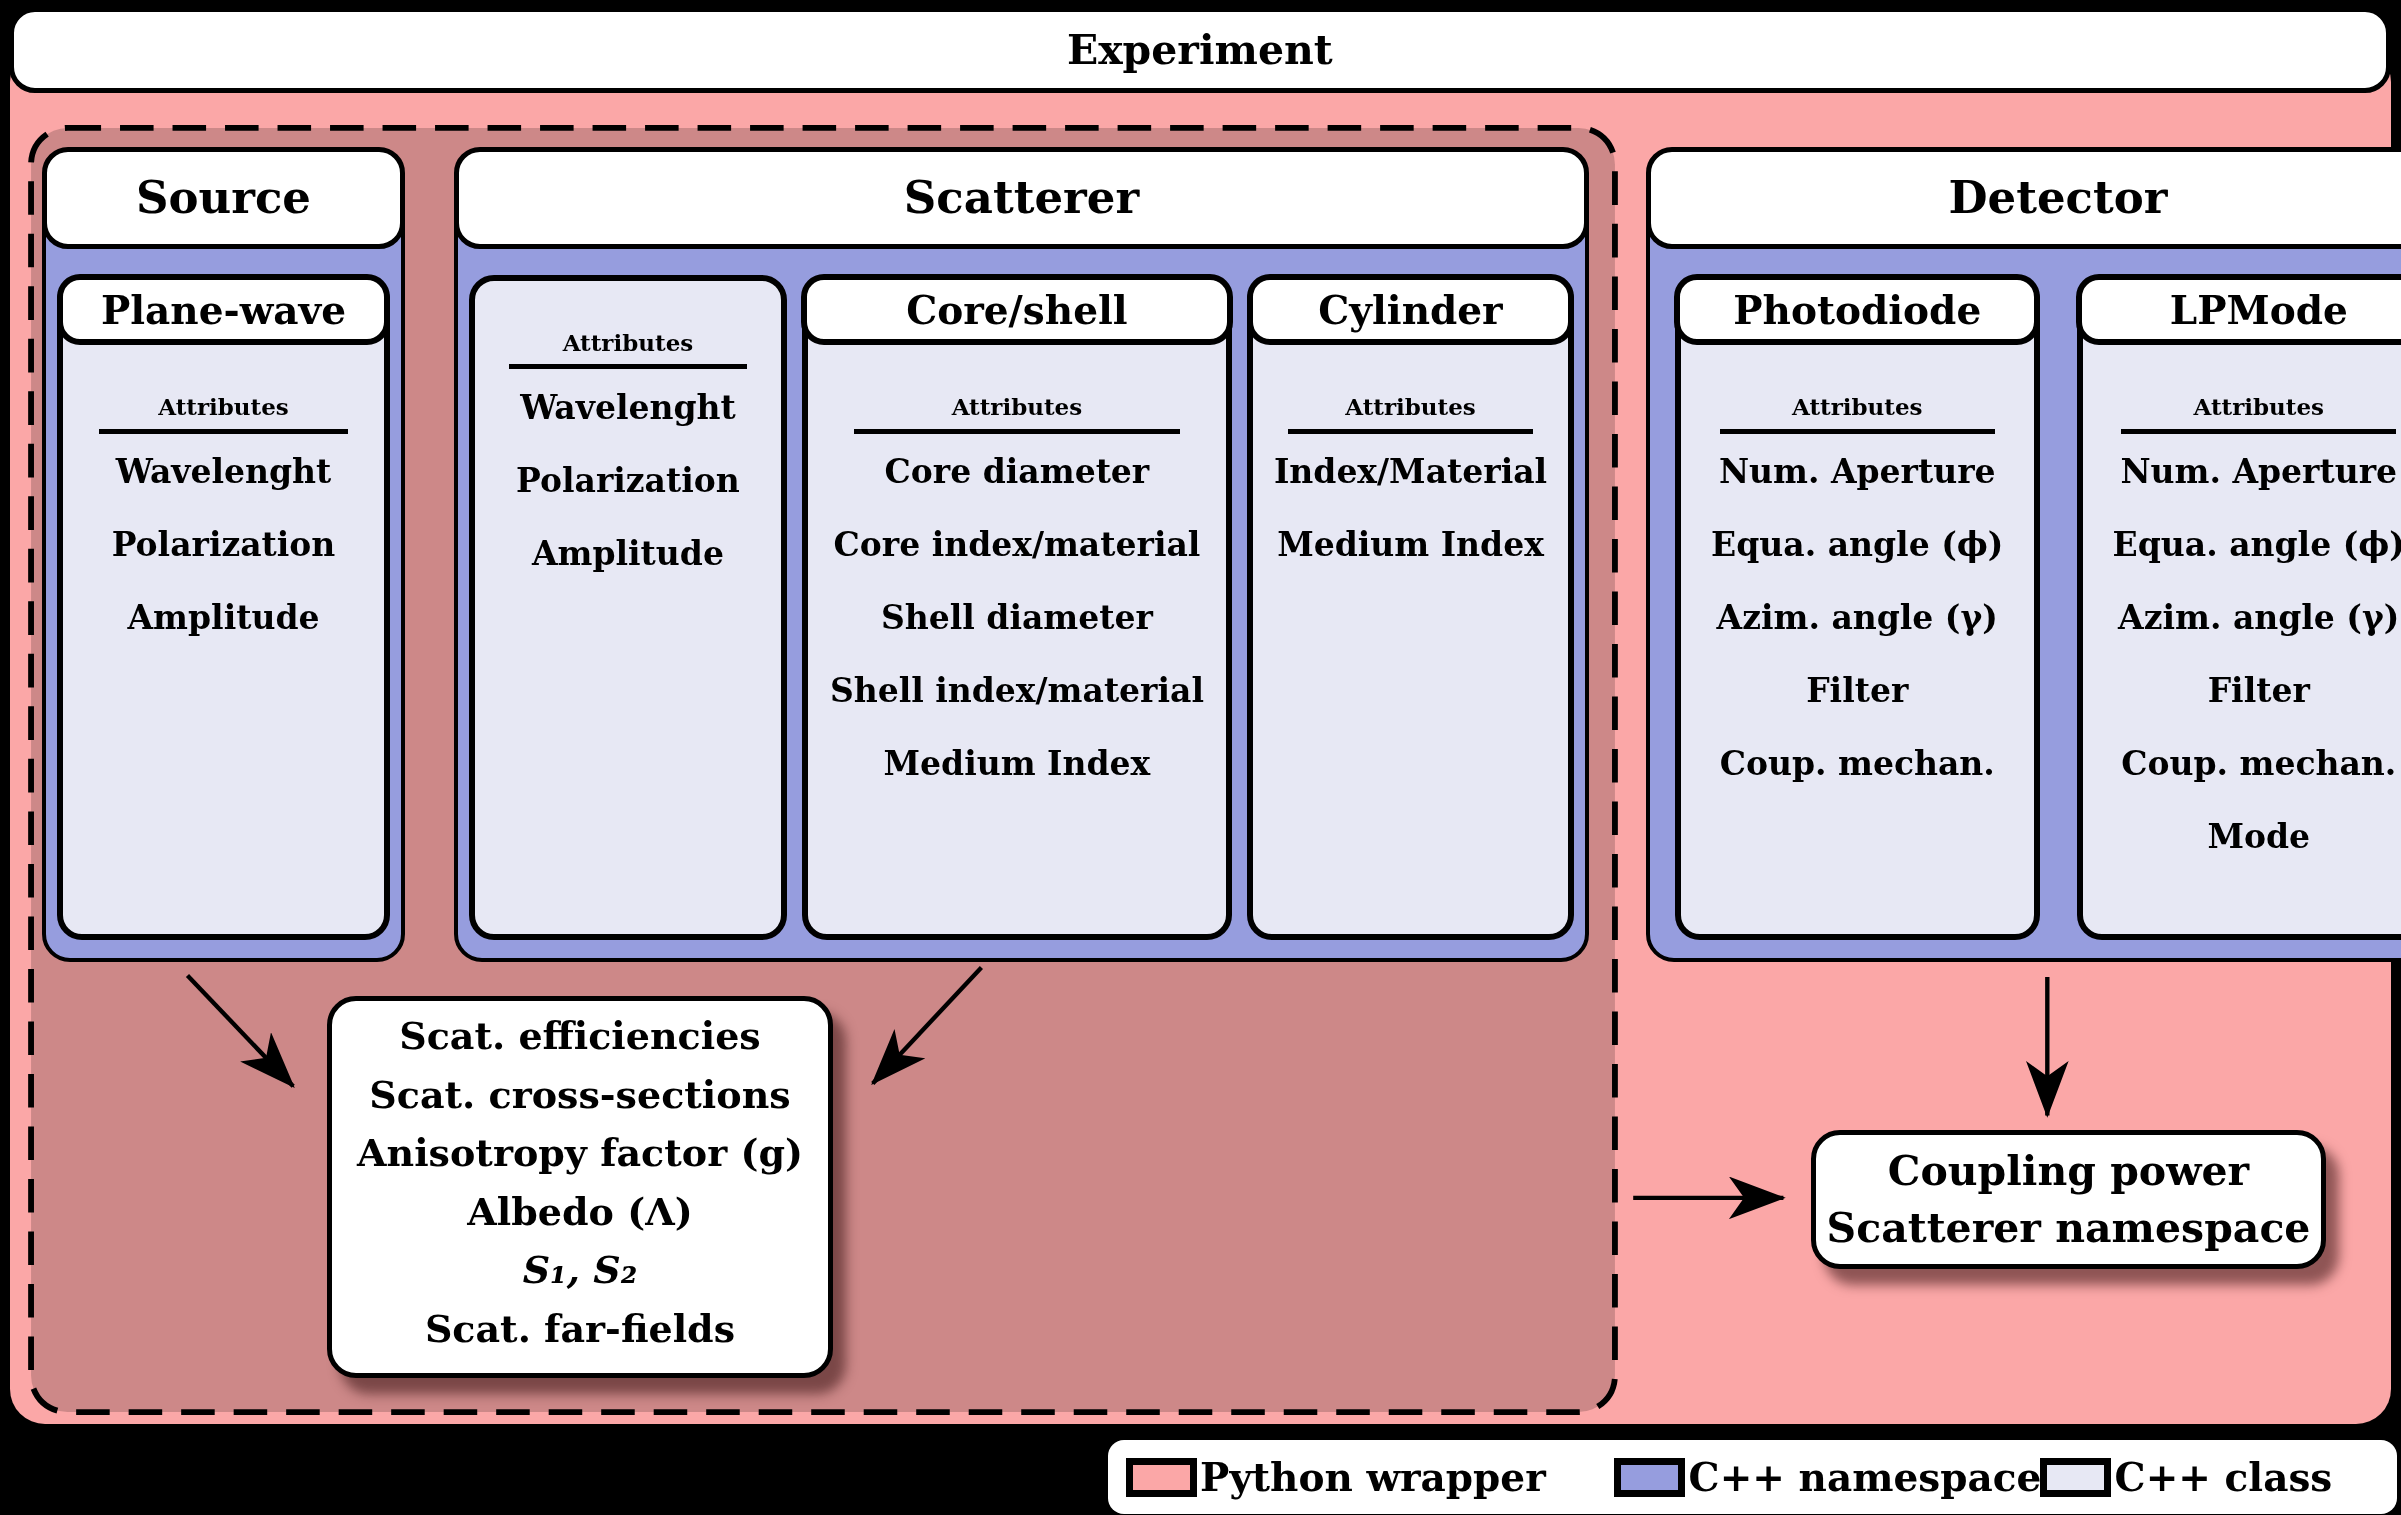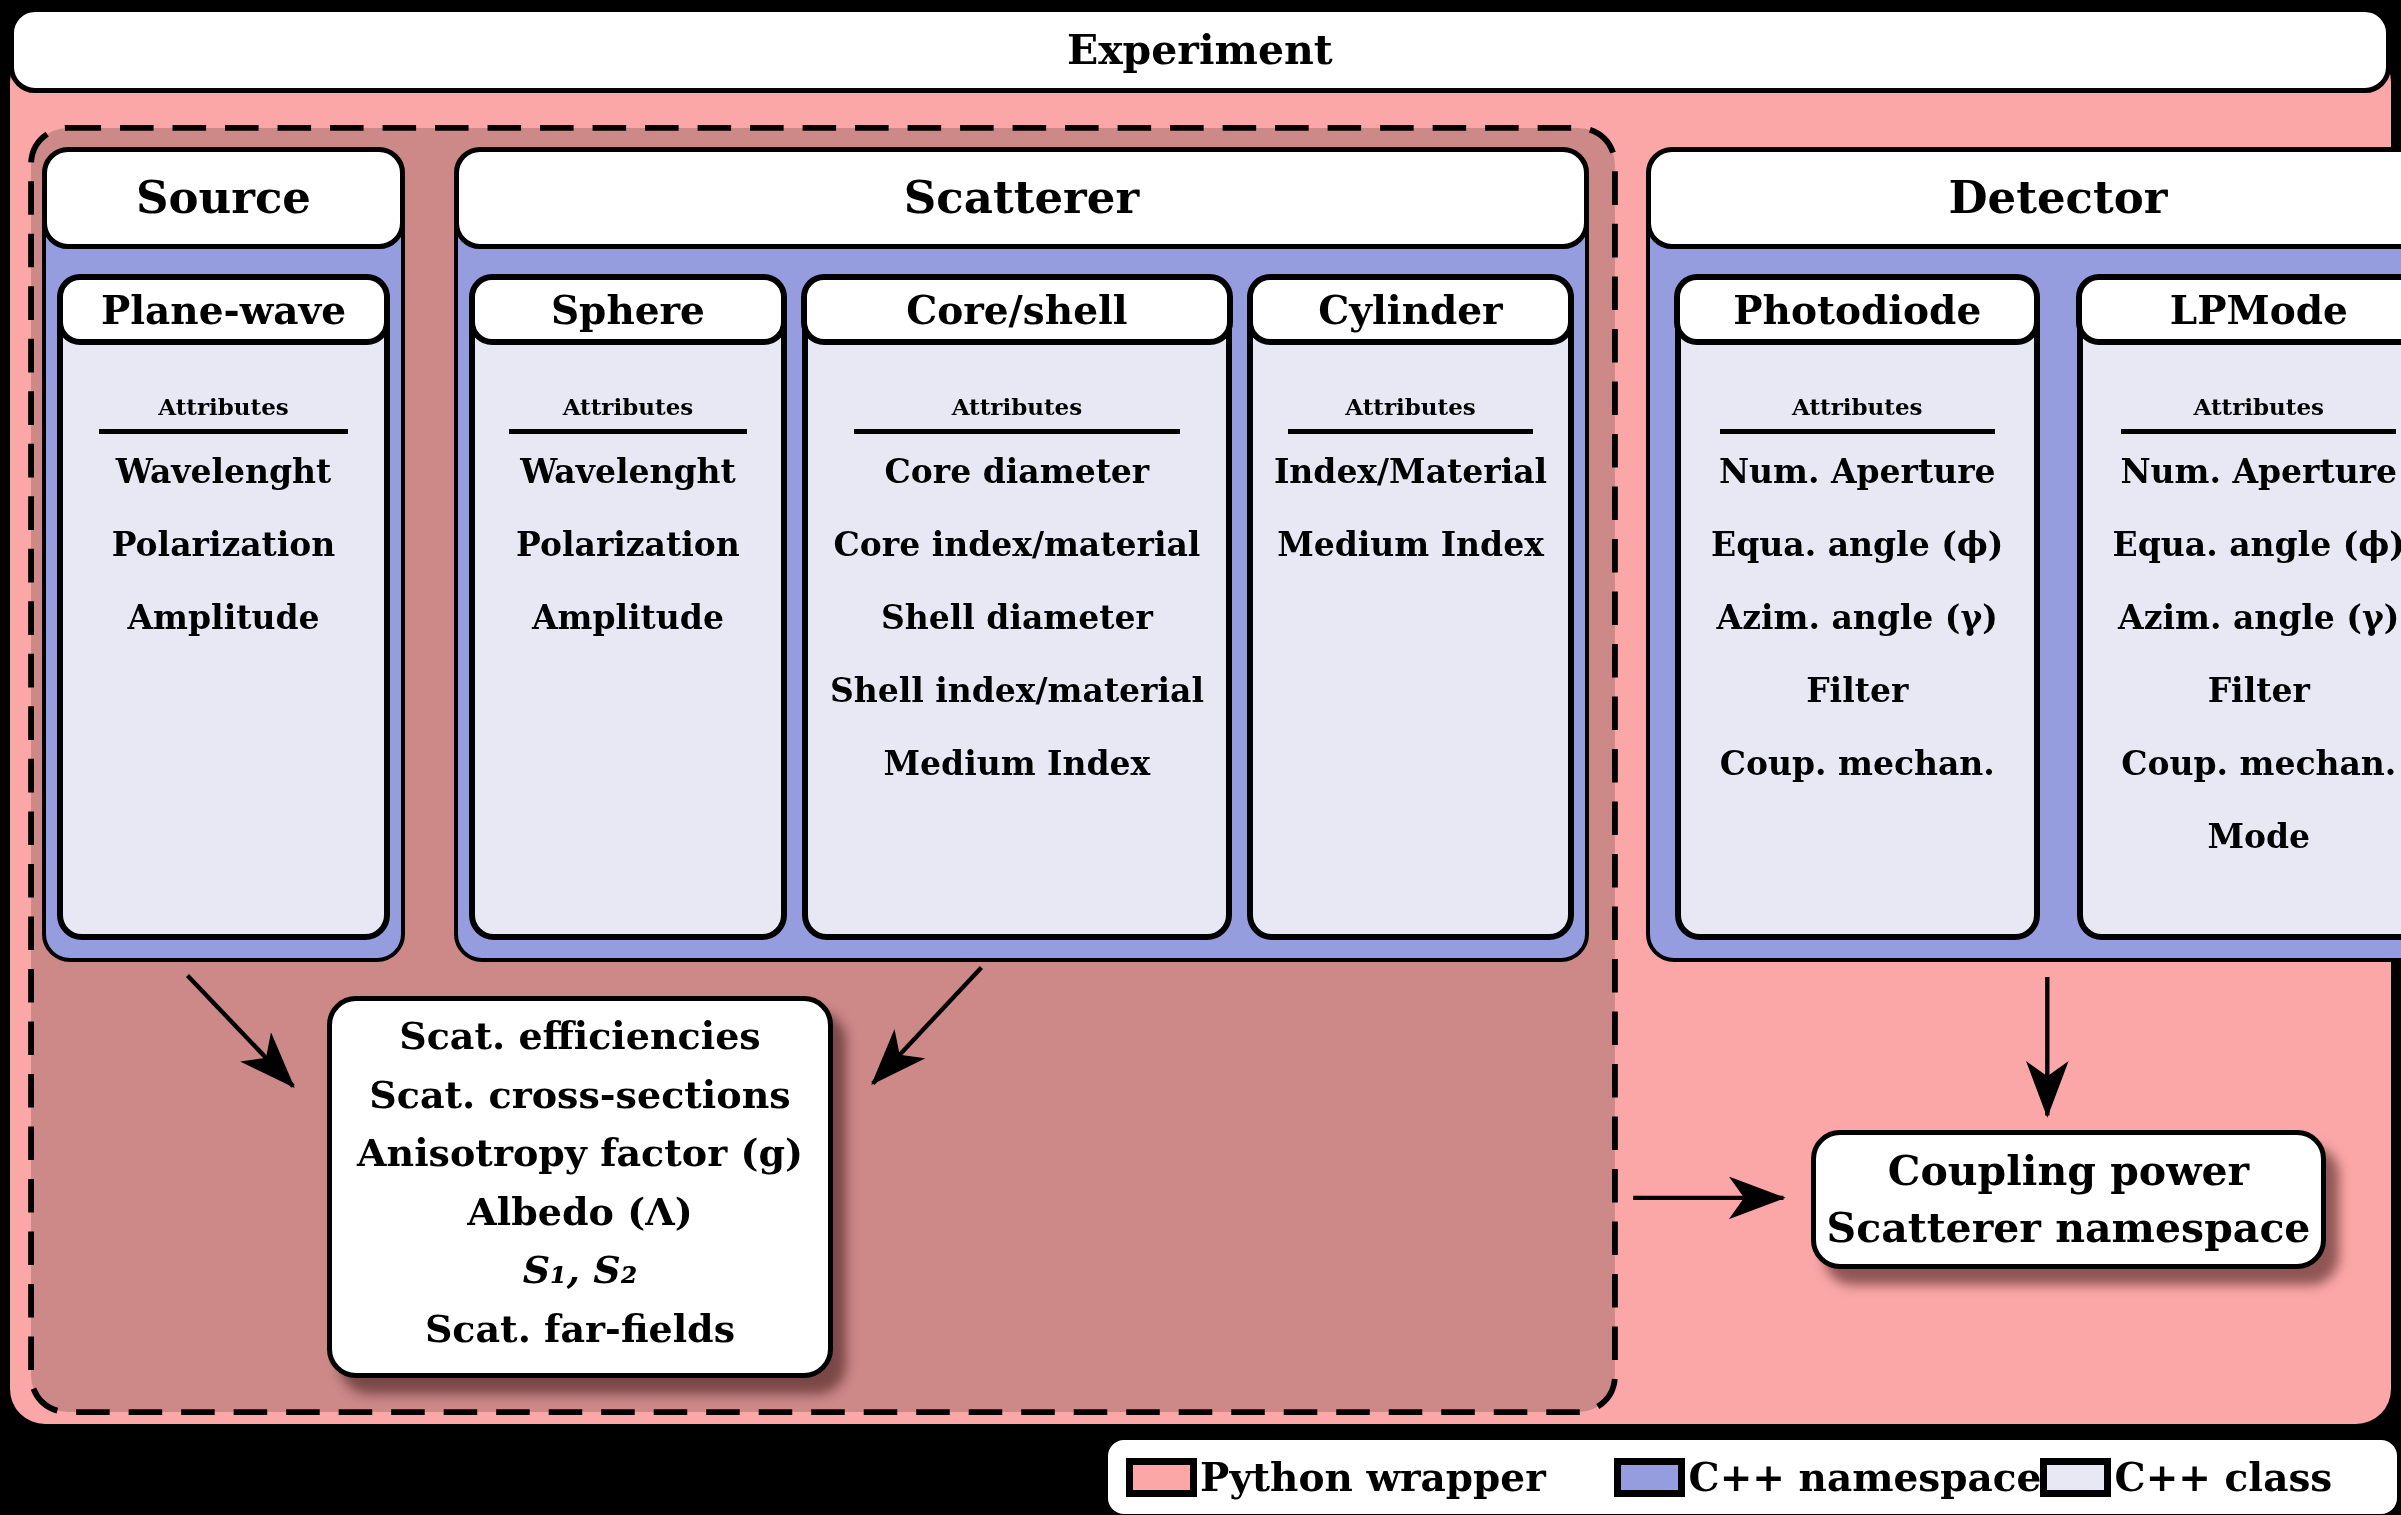--- a/index.html
+++ b/index.html
@@ -124,23 +124,20 @@
     </div>
   </div>
 
   <div class="abs group group-scatterer" style="left:454px;width:1135px;">
     <div class="ns-body" style="background: rgb(150, 157, 222);"></div>
     <div class="group-header">
       <span>Scatterer</span>
     </div>
     <div class="class-row">
       <div class="class-box" style="flex: 433 433 0px; background: rgb(231, 232, 244);">
-        <div class="class-header">
-          <span>Sphere</span>
-        </div>
         <div class="attrs-title">Attributes</div>
         <div class="attrs-rule"></div>
         <div class="attr-list">
             <div class="attr-line">Wavelenght</div>
             <div class="attr-line">Polarization</div>
             <div class="attr-line">Amplitude</div>
           </div>
       </div>
       <div class="class-box" style="flex: 593 593 0px; background: rgb(231, 232, 244);">
         <div class="class-header">

